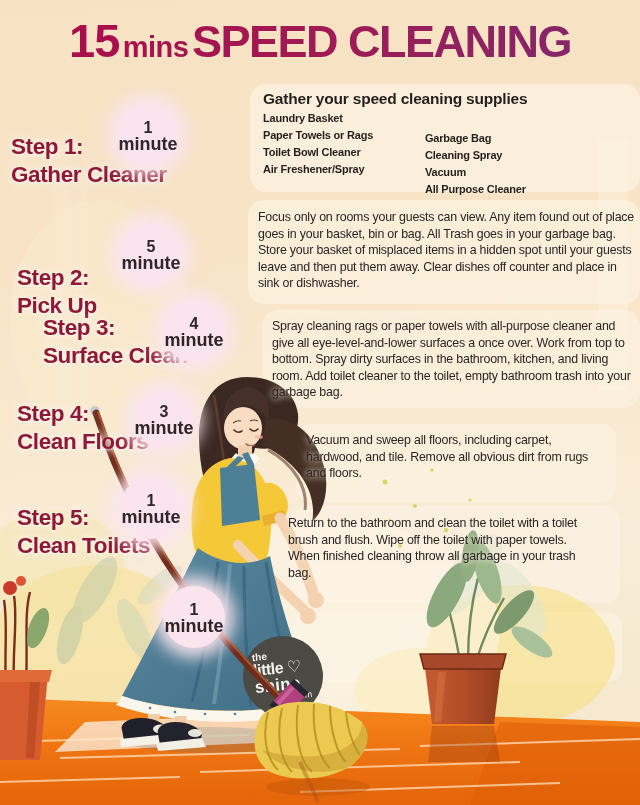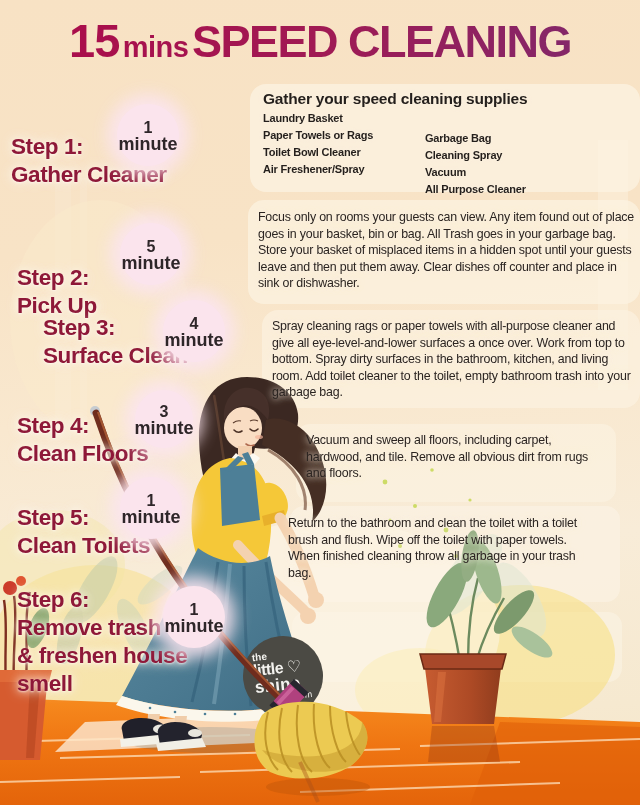--- a/index.html
+++ b/index.html
@@ -32,21 +32,21 @@
   .supply-item{font-size:11px;font-weight:bold;line-height:17px;letter-spacing:-0.2px;
     text-shadow:0 0 5px rgba(252,243,227,.9);}
 
   .step-heading{position:absolute;z-index:6;color:#8e1838;font-weight:bold;
     font-size:22.5px;line-height:28px;letter-spacing:-0.4px;
     text-shadow:0 0 8px rgba(255,248,238,.95),0 0 14px rgba(255,248,238,.85),0 1px 2px rgba(255,255,255,.6);}
   .step-heading span{display:block;white-space:nowrap;}
   #h1{left:11px;top:133px;}
   #h2{left:17px;top:224px;margin-top:40px;}
   #h3{left:17px;top:314px;margin-left:26px;}
-  #h4{left:17px;top:400px;margin-top:12px;}
+  #h4{left:17px;top:400px;}
   #h5{left:17px;top:504px;}
   #h6{left:17px;top:586px;}
 
   .para{position:absolute;z-index:5;color:#2b2421;font-weight:normal;
     font-size:12.4px;line-height:16.6px;letter-spacing:-0.2px;
     text-shadow:0 0 6px rgba(252,244,229,.9),0 0 10px rgba(252,244,229,.7);}
   #p2{left:258px;top:209px;width:382px;}
   #p3{left:272px;top:318px;width:364px;}
   #p4{left:306px;top:432px;width:302px;}
   #p5{left:288px;top:515px;width:312px;}
@@ -311,26 +311,20 @@
     <span>Surface Clean</span>
   </div>
   <div class="step-heading" id="h4">
     <span>Step 4:</span>
     <span>Clean Floors</span>
   </div>
   <div class="step-heading" id="h5">
     <span>Step 5:</span>
     <span>Clean Toilets</span>
   </div>
-  <div class="step-heading" id="h6">
-    <span>Step 6:</span>
-    <span>Remove trash</span>
-    <span>&amp; freshen house</span>
-    <span>smell</span>
-  </div>
 
   <div class="para" id="p2">Focus only on rooms your guests can view. Any item found out of place goes in your basket, bin or bag. All Trash goes in your garbage bag. Store your basket of misplaced items in a hidden spot until your guests leave and then put them away. Clear dishes off counter and place in sink or dishwasher.</div>
   <div class="para" id="p3">Spray cleaning rags or paper towels with all-purpose cleaner and give all eye-level-and-lower surfaces a once over. Work from top to bottom. Spray dirty surfaces in the bathroom, kitchen, and living room. Add toilet cleaner to the toilet, empty bathroom trash into your garbage bag.</div>
   <div class="para" id="p4">Vacuum and sweep all floors, including carpet, hardwood, and tile. Remove all obvious dirt from rugs and floors.</div>
   <div class="para" id="p5">Return to the bathroom and clean the toilet with a toilet brush and flush. Wipe off the toilet with paper towels. When finished cleaning throw all garbage in your trash bag.</div>
 
   <div class="bubble" id="b1">
     <span class="val">1</span>
     <span class="unit">minute</span>
   </div>

